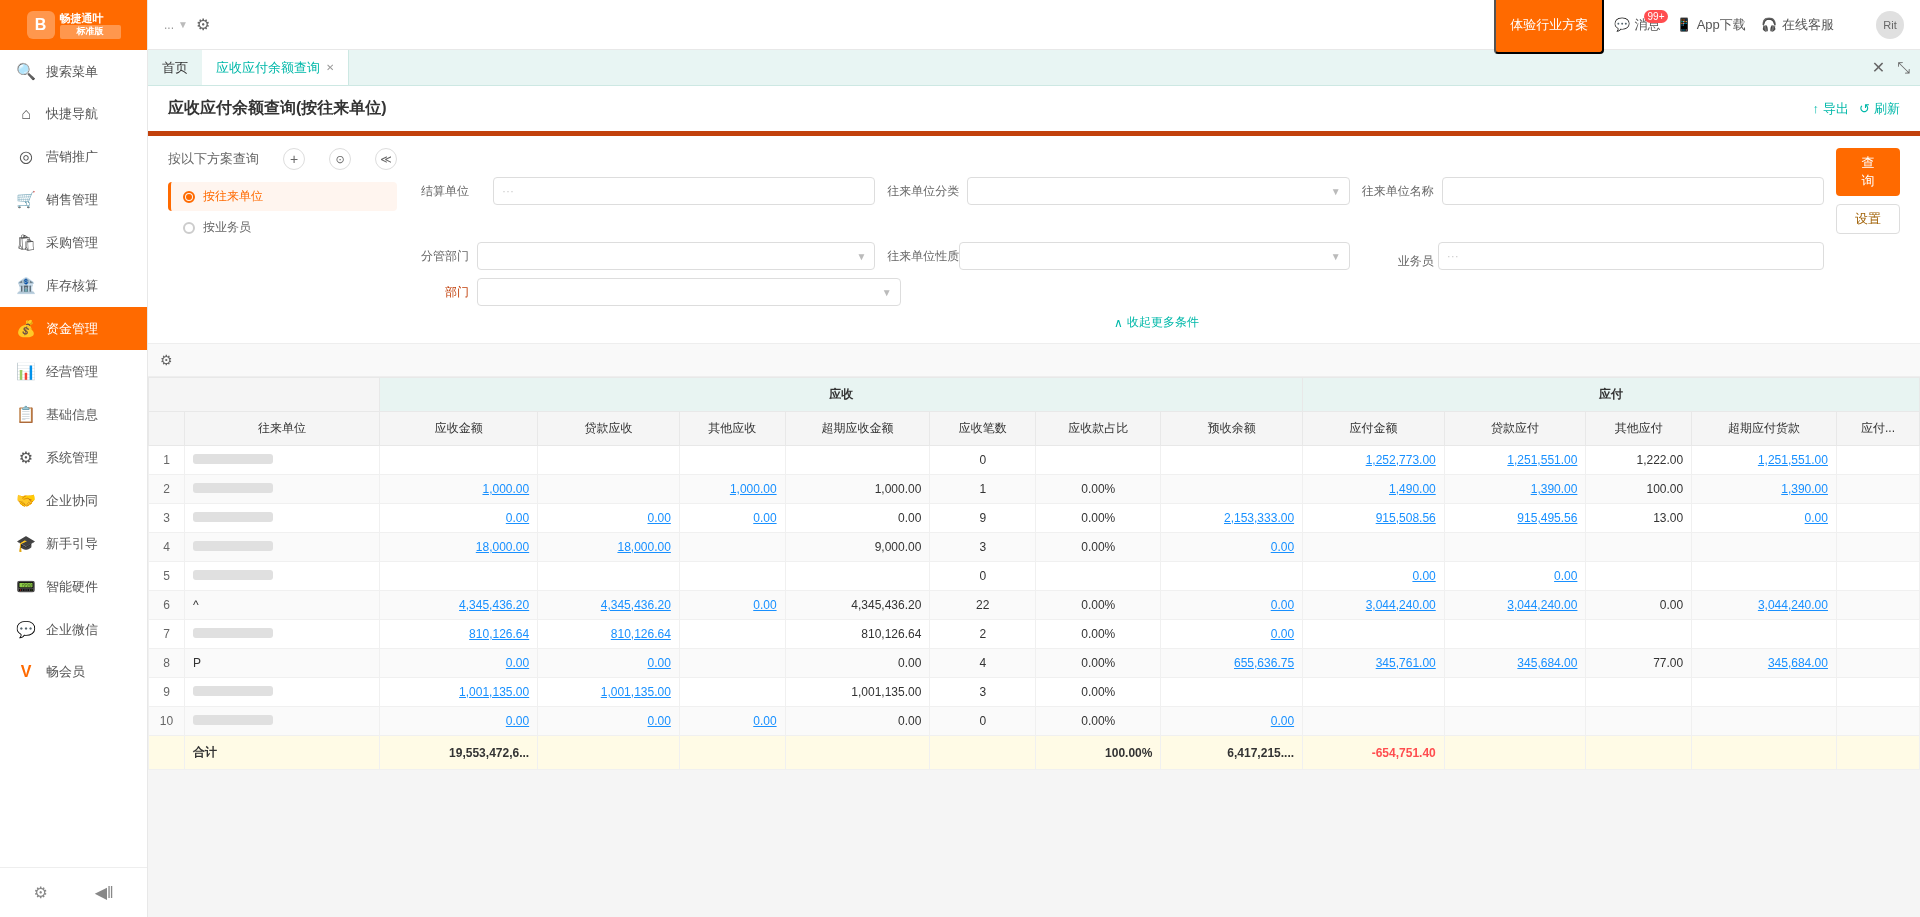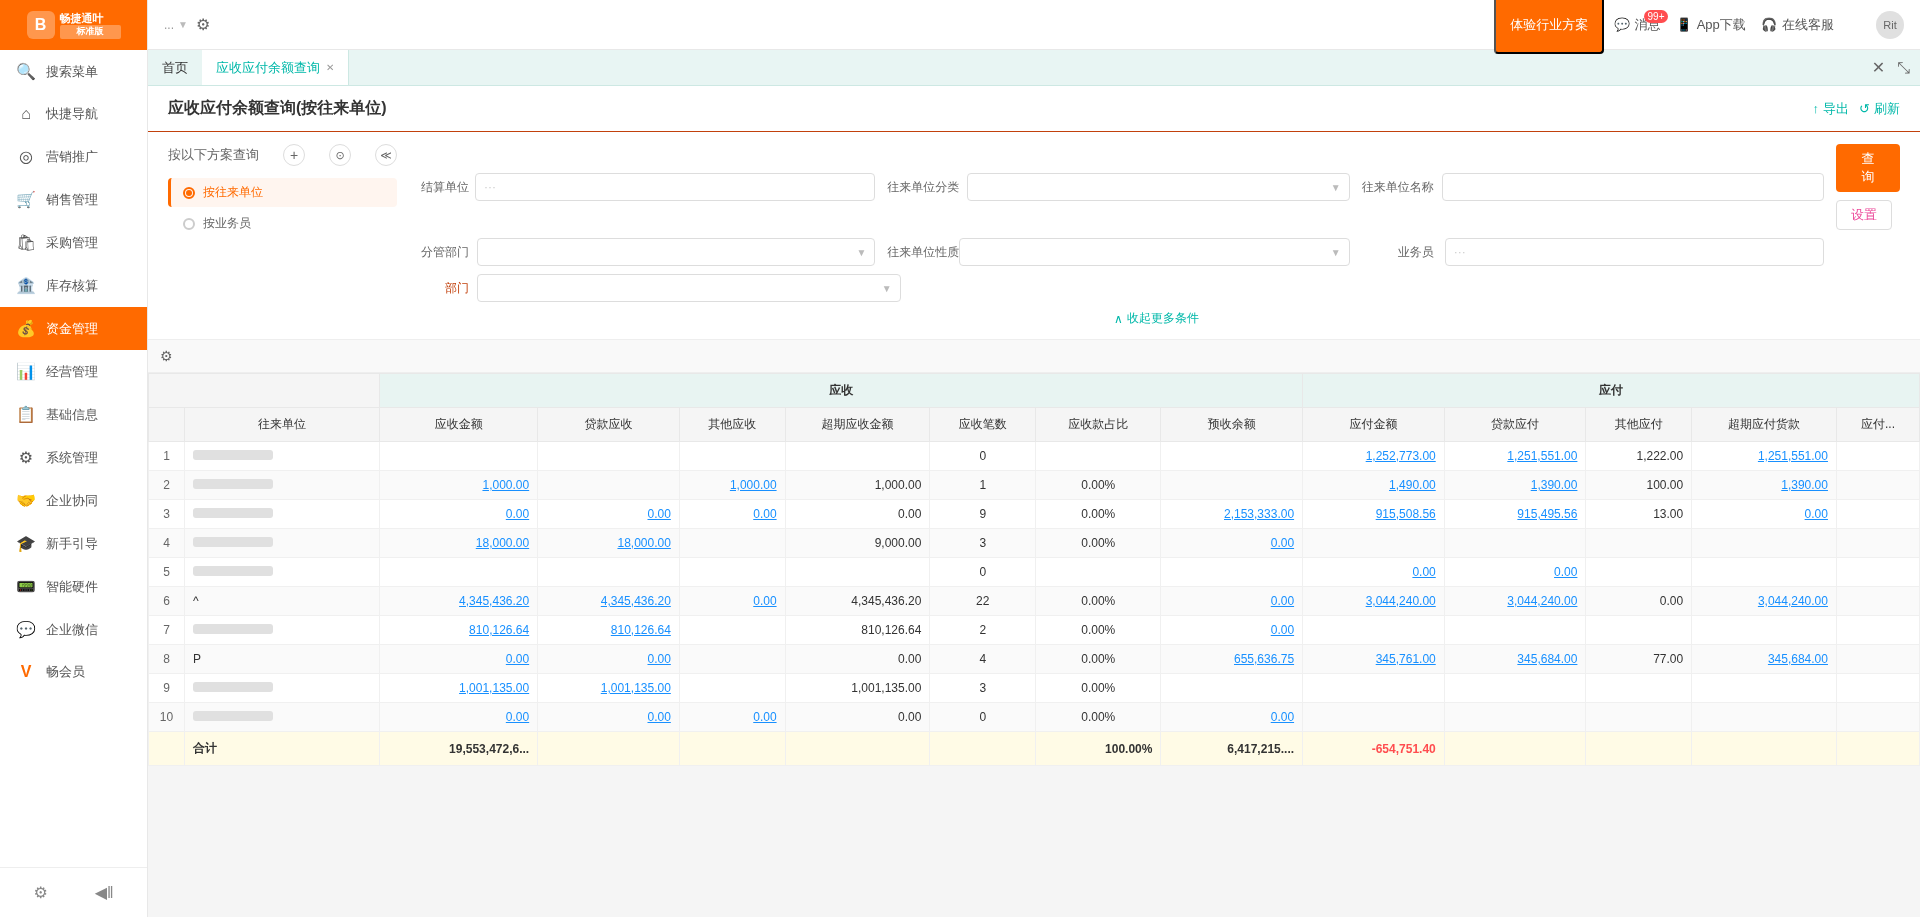--- a/index.html
+++ b/index.html
@@ -59,21 +59,21 @@
     .tab-close { color: #999; font-size: 10px; cursor: pointer; }
     .tab-bar-controls { margin-left: auto; display: flex; align-items: center; padding-right: 8px; gap: 8px; }
     .tab-bar-btn { color: #666; cursor: pointer; font-size: 16px; padding: 2px; }
 
     
     .main {
       position: fixed; left: 148px; top: 86px; right: 0; bottom: 0; overflow-y: auto; background: #f5f5f5;
     }
     .page-header {
       background: white; padding: 12px 20px; display: flex; align-items: center; justify-content: space-between;
-      border-bottom: 1px solid #c2410c;
+      border-bottom: 5px solid #c2410c;
     }
     .page-title { font-size: 16px; font-weight: bold; color: #333; }
     .page-actions { display: flex; gap: 10px; }
     .action-btn { display: flex; align-items: center; gap: 4px; color: #00b8a9; cursor: pointer; font-size: 13px; }
 
     
     .filter-area {
       background: white; padding: 12px 20px 8px; border-bottom: 1px solid #eee;
     }
     .filter-toolbar { display: flex; align-items: center; gap: 24px; margin-bottom: 12px; }
@@ -116,22 +116,22 @@
     tfoot td { padding: 8px; font-weight: bold; border: 1px solid #f0f0f0; text-align: right; white-space: nowrap; }
     tfoot td.td-name { text-align: left; }
 
     .scrollable-table { overflow-x: auto; overflow-y: auto; max-height: calc(917px - 86px - 60px - 180px - 48px); }
 
     .query-btn {
       background: #ff6a00; color: white; border: none; padding: 6px 20px; border-radius: 4px;
       cursor: pointer; font-size: 13px; display: block; margin-bottom: 4px; width: 64px; text-align: center;
     }
     .set-btn {
-      background: white; color: #ec4899; border: 1px solid #ddd; padding: 5px 14px; border-radius: 4px;
-      cursor: pointer; font-size: 13px; display: block; width: 56px; text-align: center;
+      background: white; color: #a16207; border: 1px solid #ddd; padding: 5px 14px; border-radius: 4px;
+      cursor: pointer; font-size: 13px; display: block; width: 64px; text-align: center;
     }
     .query-actions { display: flex; flex-direction: column; gap: 4px; justify-content: center; }
   </style>
 </head>
 <body>
 
 <div class="sidebar">
   <div class="sidebar-logo">
     <div class="logo-icon">B</div>
     <div class="logo-text">
@@ -283,21 +283,21 @@
         </div>
         <div class="sidebar-sub-item secondary" style="border-radius:4px; font-size:12px; padding: 6px 8px 6px 12px; color:#666;">
           <div class="radio-dot" style="width:12px;height:12px;border-radius:50%;border:2px solid #ccc;"></div>
           <span>按业务员</span>
         </div>
       </div>
 
       <div style="flex:1;">
 
         <div style="display:flex; gap:12px; margin-bottom:8px; align-items:center;">
-          <div style="display:flex; align-items:center; gap:6px; flex:1;">
+          <div style="display:flex; align-items:center; gap:24px; flex:1;">
             <span style="color:#666;font-size:12px;white-space:nowrap;min-width:56px;text-align:right;">结算单位</span>
             <div class="filter-input">
               <span style="color:#ccc;">···</span>
             </div>
           </div>
           <div style="display:flex; align-items:center; gap:8px; flex:1;">
             <span style="color:#666;font-size:12px;white-space:nowrap;min-width:72px;text-align:right;">往来单位分类</span>
             <div class="filter-input">
               <span></span>
               <span style="color:#bbb;font-size:10px;">▼</span>
@@ -321,21 +321,21 @@
               <span style="color:#bbb;font-size:10px;">▼</span>
             </div>
           </div>
           <div style="display:flex; align-items:center; gap:0; flex:1;">
             <span style="color:#666;font-size:12px;white-space:nowrap;min-width:72px;text-align:right;">往来单位性质</span>
             <div class="filter-input">
               <span></span>
               <span style="color:#bbb;font-size:10px;">▼</span>
             </div>
           </div>
-          <div style="display:flex; align-items:center; gap:11px; flex:1;">
+          <div style="display:flex; align-items:flex-end; gap:4px; flex:1;">
             <span style="color:#666;font-size:12px;white-space:nowrap;min-width:72px;text-align:right;">业务员</span>
             <div class="filter-input">
               <span style="color:#ccc;">···</span>
             </div>
           </div>
           <div style="width:64px;"></div>
         </div>
 
         <div style="display:flex; gap:12px; margin-bottom:4px; align-items:center;">
           <div style="display:flex; align-items:center; gap:8px; flex:0 0 calc(33.33% - 8px);">

